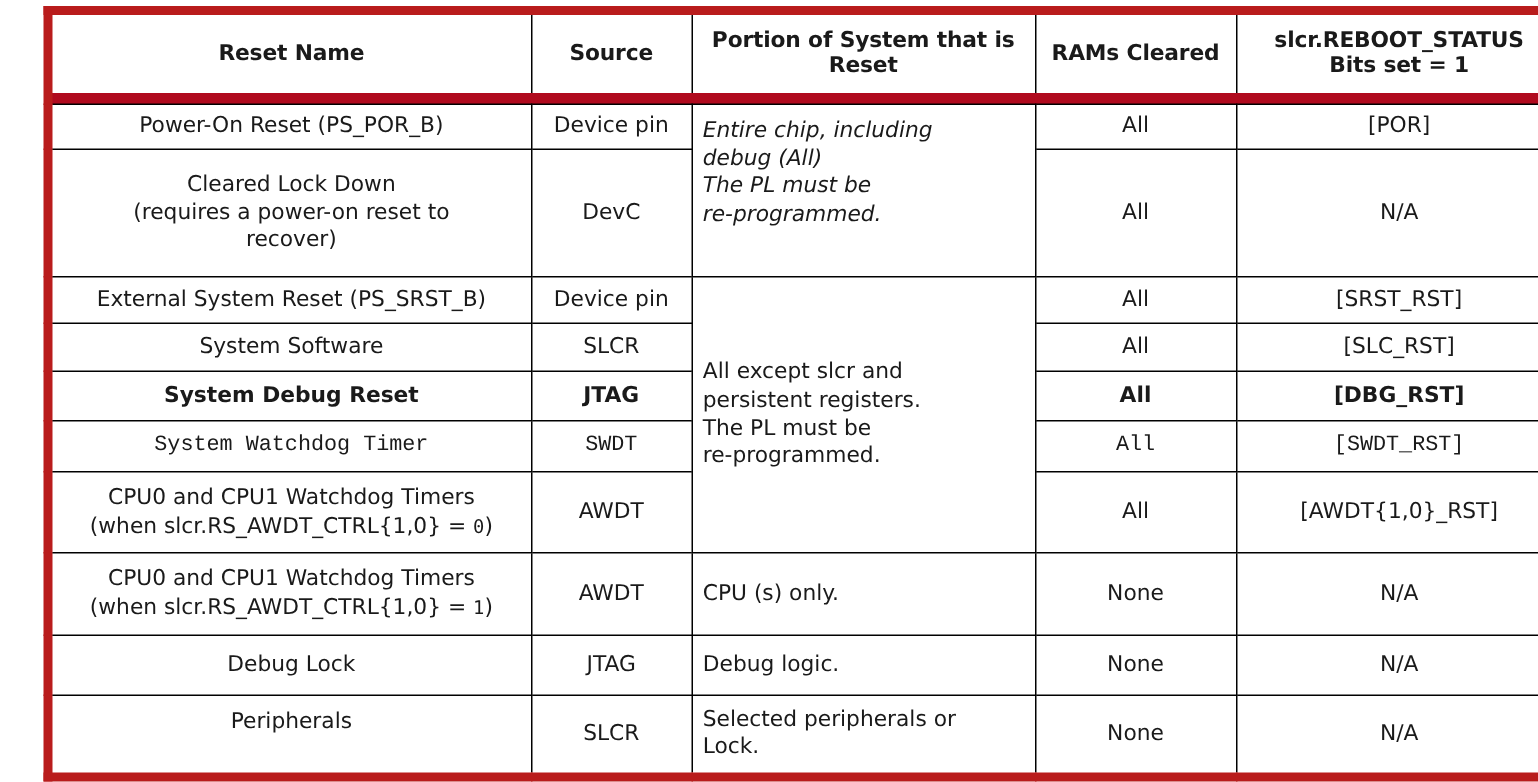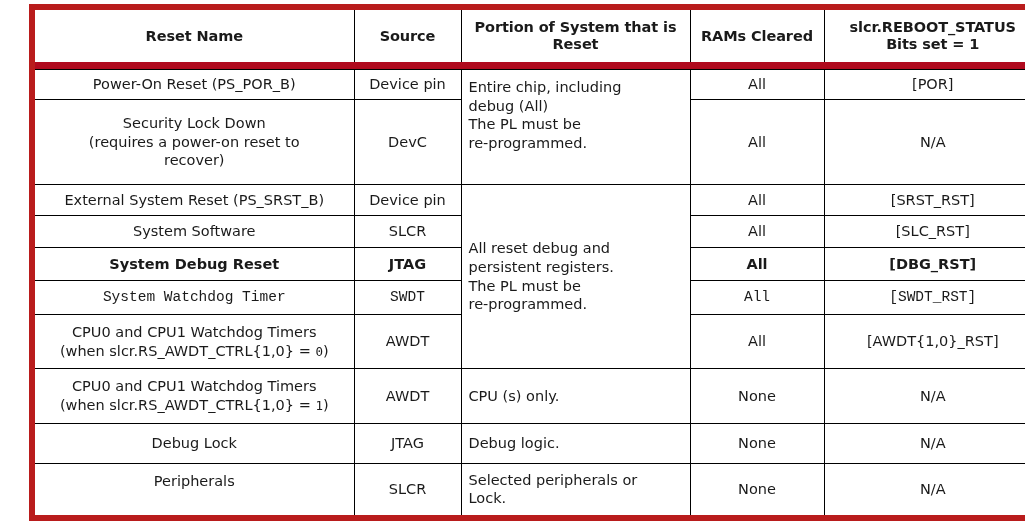--- a/index.html
+++ b/index.html
@@ -66,20 +66,21 @@
   tbody td.col-status {
     text-align: center;
   }
   tbody td.col-portion {
     text-align: left;
     vertical-align: middle;
   }
   tbody td.col-portion.pad-top {
     vertical-align: top;
     padding-top: 8px;
+    font-style: italic;
   }
   .mono-digit {
     font-family: "DejaVu Sans Mono", "Liberation Mono", monospace;
     font-size: 12.5px;
   }
   .nowrap { white-space: nowrap; }
   .line { display: block; }
 </style>
 </head>
 <body>
@@ -120,36 +121,36 @@
           <span class="line">debug (All)</span>
           <span class="line">The PL must be</span>
           <span class="line">re-programmed.</span>
         </td>
         <td class="col-rams">All</td>
         <td class="col-status">[POR]</td>
       </tr>
 
       <tr style="height:85px;">
         <td class="col-name">
-          <span class="line">Security Lock Down</span>
+          <span class="line">Cleared Lock Down</span>
           <span class="line">(requires a power-on reset to</span>
           <span class="line">recover)</span>
         </td>
         <td class="col-source">DevC</td>
         <td class="col-rams">All</td>
         <td class="col-status">N/A</td>
       </tr>
 
       <tr style="height:31px;">
         <td class="col-name">
           <span class="line nowrap">External System Reset (PS_SRST_B)</span>
         </td>
         <td class="col-source">Device pin</td>
         <td class="col-portion" rowspan="5">
-          <span class="line">All reset debug and</span>
+          <span class="line">All except slcr and</span>
           <span class="line">persistent registers.</span>
           <span class="line">The PL must be</span>
           <span class="line">re-programmed.</span>
         </td>
         <td class="col-rams">All</td>
         <td class="col-status">[SRST_RST]</td>
       </tr>
 
       <tr style="height:32px;">
         <td class="col-name">

